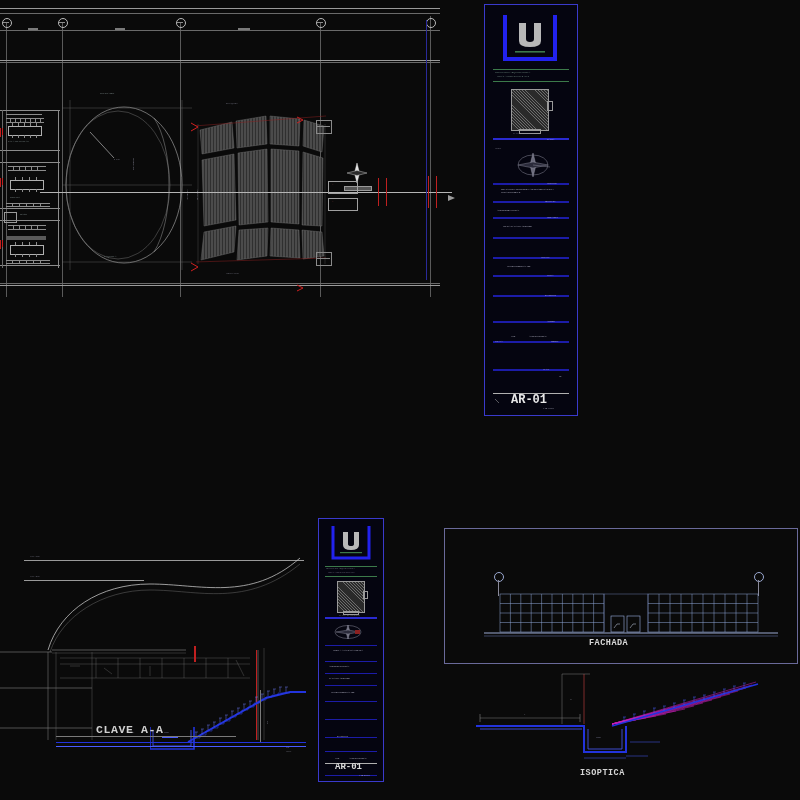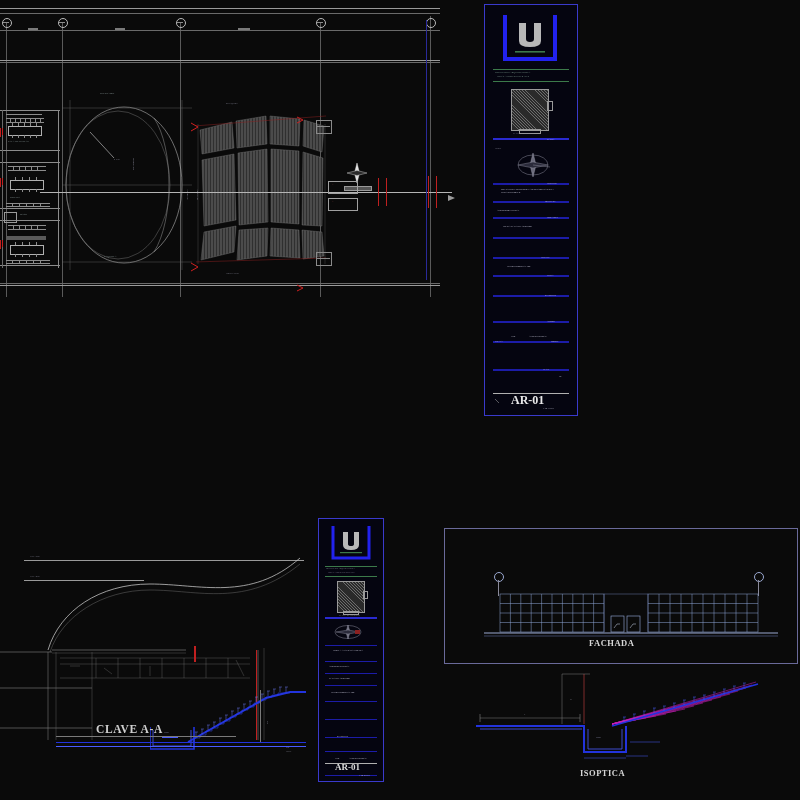--- a/index.html
+++ b/index.html
@@ -4,21 +4,21 @@
 <style>
   html,body{margin:0;padding:0;background:#000;}
   body{width:800px;height:800px;overflow:hidden;font-family:"Liberation Sans",sans-serif;}
   #stage{position:relative;width:800px;height:800px;background:#0a0a0a;}
   .abs{position:absolute;}
   .ln{position:absolute;background:#8c8c8c;}
   .lnr{position:absolute;background:#c02020;}
   .lnb{position:absolute;background:#2233dd;}
   .lnbl{position:absolute;background:#4a5cff;}
   .txt{position:absolute;color:#c8c8c8;white-space:nowrap;font-family:"Liberation Serif",serif;}
-  .txtw{position:absolute;color:#e8e8e8;white-space:nowrap;font-family:Liberation Serif, serif;font-weight:bold;}
+  .txtw{position:absolute;color:#e8e8e8;white-space:nowrap;font-family:Liberation Mono, monospace;font-weight:bold;}
   .tiny{font-size:2.4px;color:#9aa;letter-spacing:.1px;}
   .tiny2{font-size:2.1px;color:#8a9;}
   .micro{font-size:1.9px;color:#889;}
   .tbsheet{position:absolute;border:1px solid #3a3acc;background:#050510;}
   .tbbar{position:absolute;background:#2a2ad0;}
   .tbbar2{position:absolute;background:#1c1ca8;}
   .grn{position:absolute;background:#3c7a4a;}
   .hatch{position:absolute;background:
      repeating-linear-gradient(45deg,#6d6d6d 0 .6px,#2a2a2a .6px 2.2px);
      border:0.5px solid #9a9a9a;}

